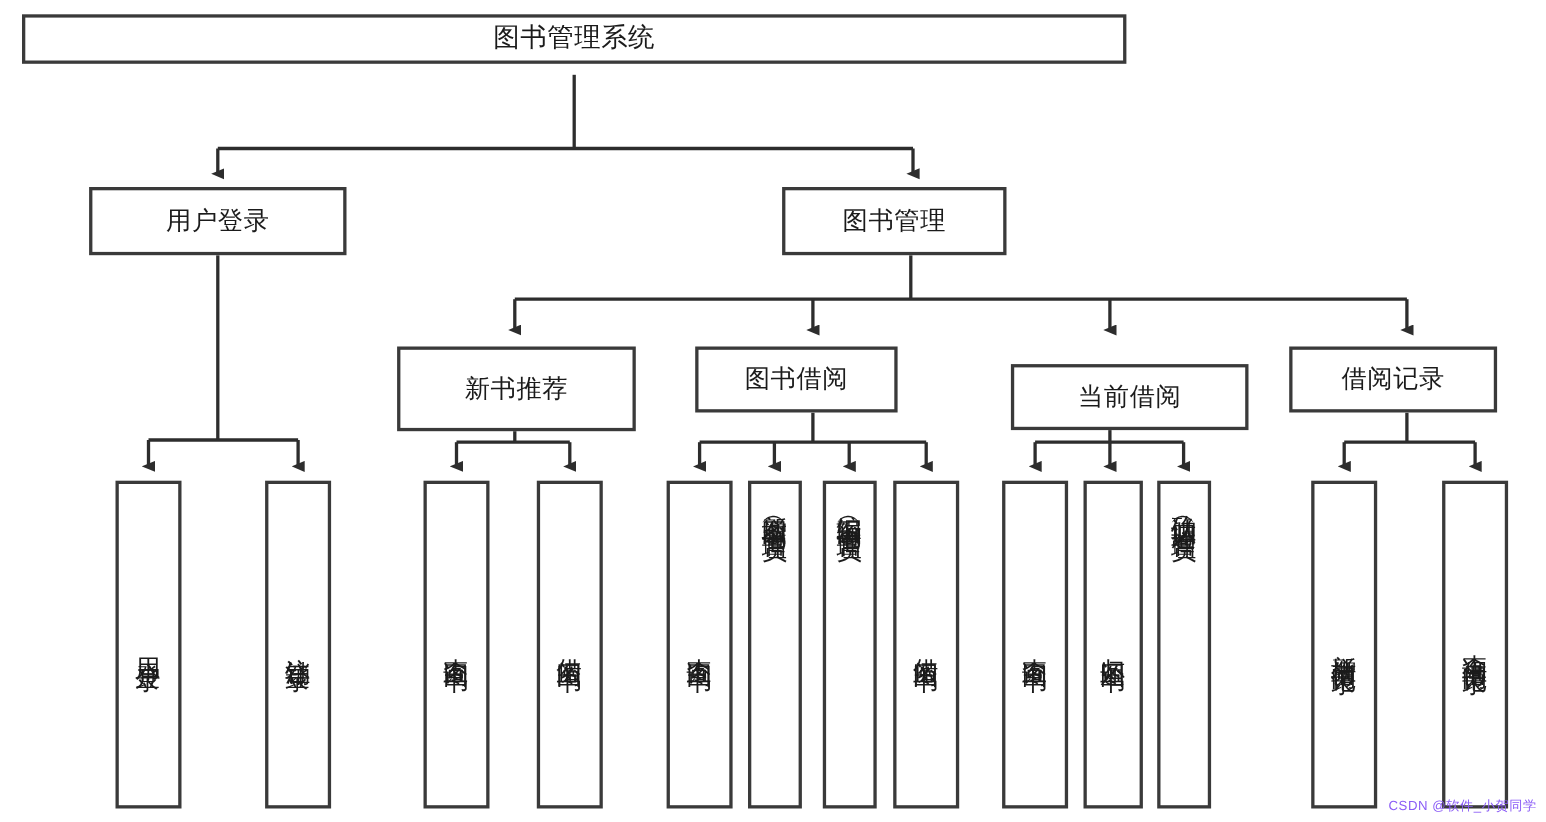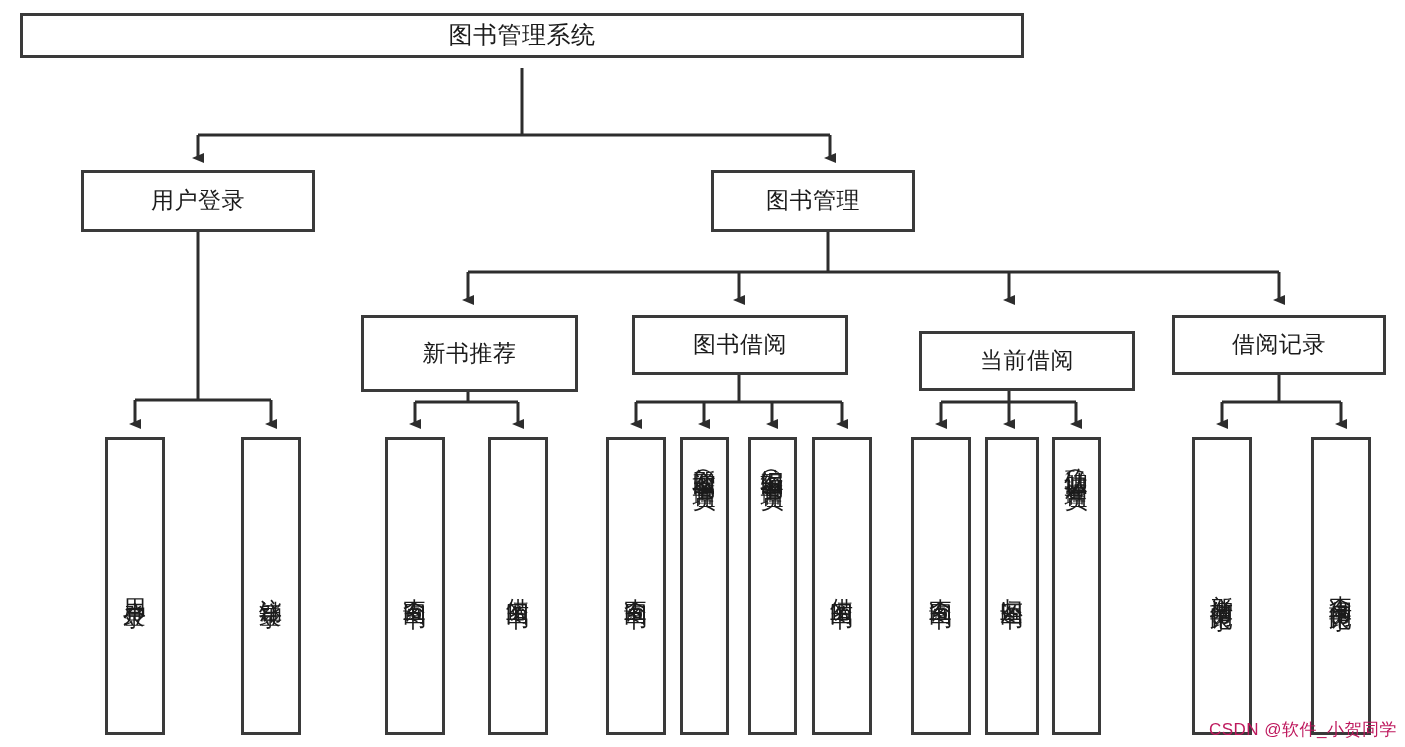--- a/index.html
+++ b/index.html
@@ -55,22 +55,22 @@
     white-space: nowrap;
   }
   .node.leaf.short {
     align-items: center;
     padding-top: 0;
   }
   .watermark {
     position: absolute;
     right: 8px;
     bottom: 6px;
-    font-size: 17px;
-    color: #be185d;
+    font-size: 12px;
+    color: #8b5cf6;
     letter-spacing: 0.5px;
     white-space: nowrap;
   }
 </style>
 </head>
 <body>
 
 <div id="canvas">
 
   <svg class="wires" viewBox="0 0 1405 747">
@@ -130,27 +130,27 @@
   <div class="node" style="left:81px; top:170px; width:234px; height:62px;">
     <span class="label">用户登录</span>
   </div>
   <div class="node" style="left:711px; top:170px; width:204px; height:62px;">
     <span class="label">图书管理</span>
   </div>
 
   <div class="node" style="left:361px; top:315px; width:217px; height:77px;">
     <span class="label">新书推荐</span>
   </div>
-  <div class="node" style="left:632px; top:315px; width:216px; height:60px;">
+  <div class="node" style="left:632px; top:315px; width:184px; height:60px;">
     <span class="label">图书借阅</span>
   </div>
   <div class="node" style="left:902px; top:331px; width:216px; height:60px;margin-left:17px;">
     <span class="label">当前借阅</span>
   </div>
-  <div class="node" style="left:1172px; top:315px; width:214px; height:60px;">
+  <div class="node" style="left:1172px; top:315px; width:189px; height:60px;">
     <span class="label">借阅记录</span>
   </div>
 
   <div class="node leaf short" style="left:105px; top:437px; width:60px; height:298px;">
     <span class="label">用户登录</span>
   </div>
   <div class="node leaf short" style="left:241px; top:437px; width:60px; height:298px;">
     <span class="label">注销登录</span>
   </div>
 

